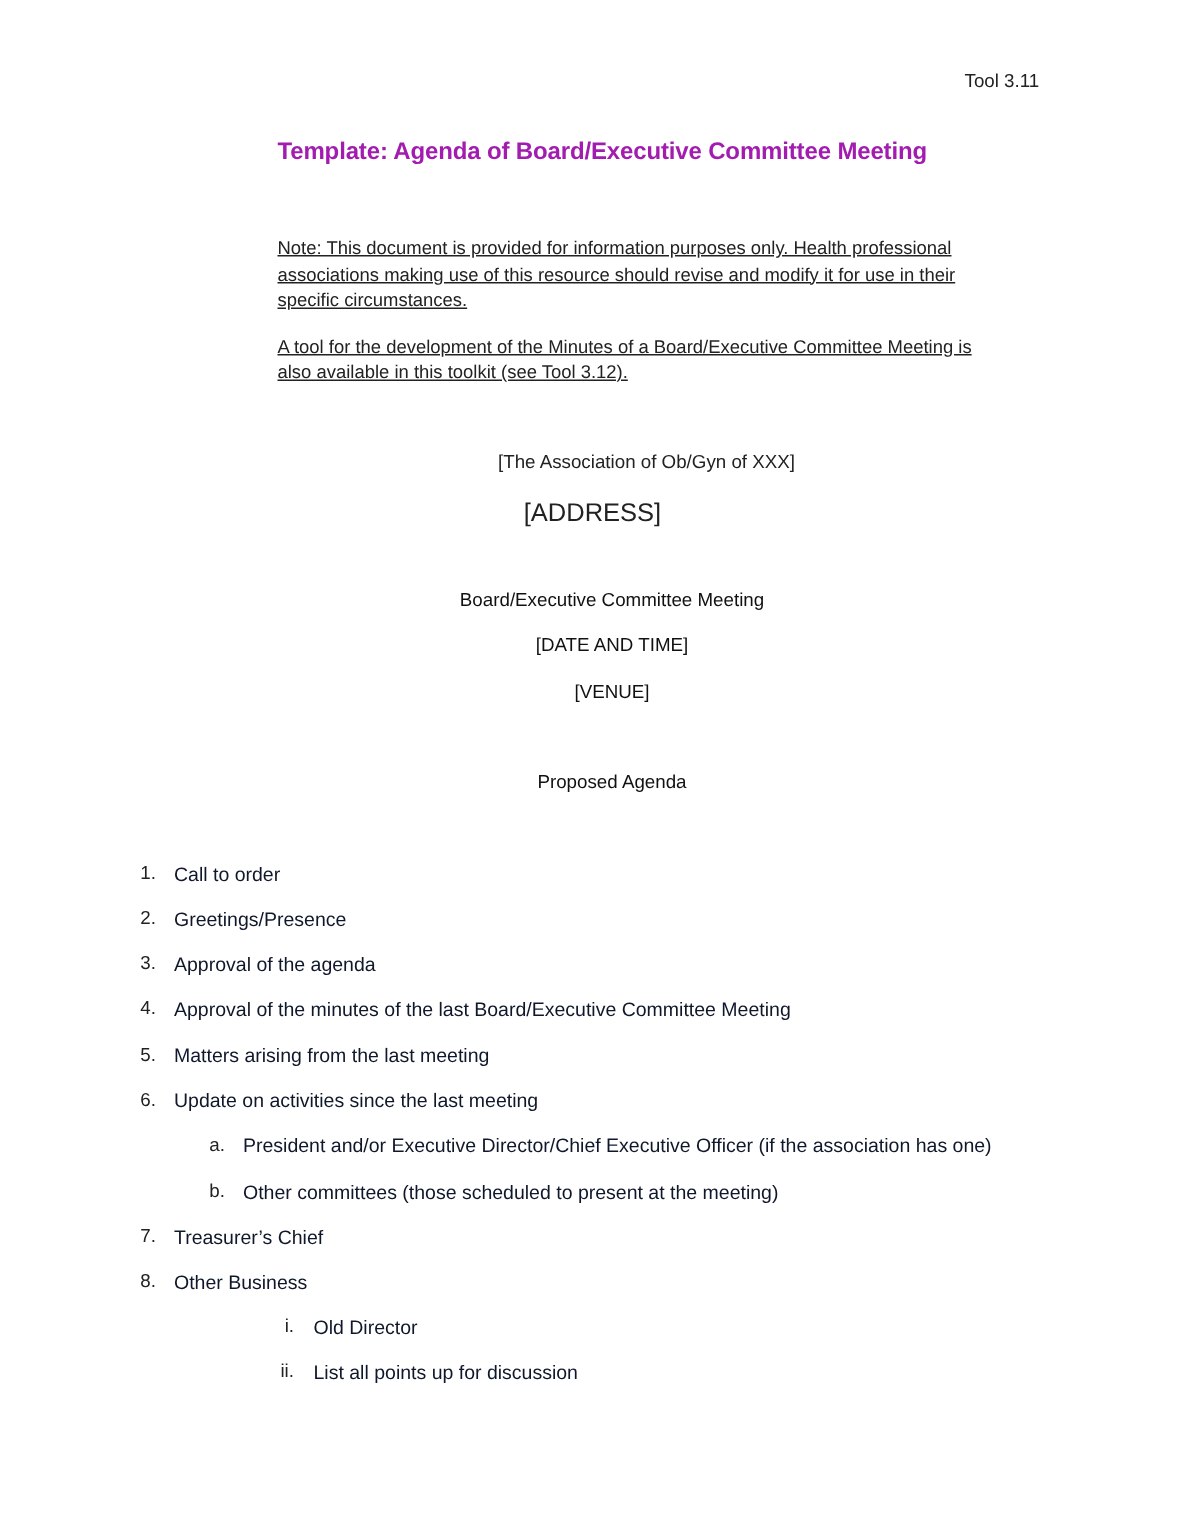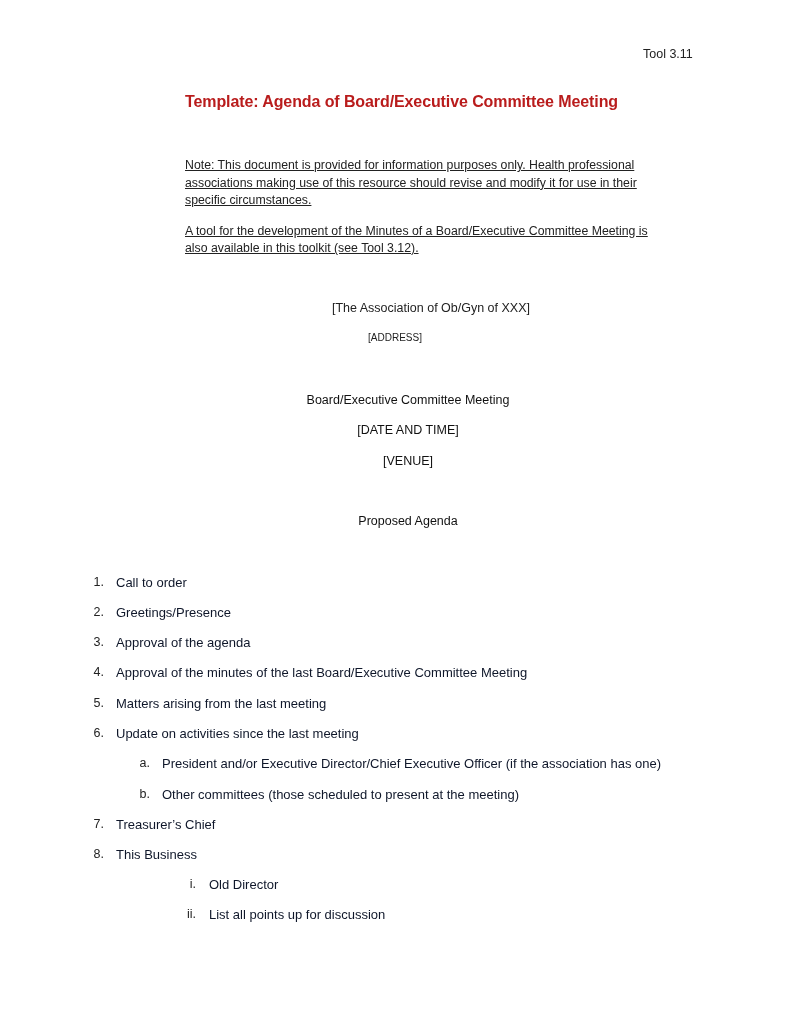--- a/index.html
+++ b/index.html
@@ -18,40 +18,40 @@
     .abs { position: absolute; white-space: nowrap; }
     .tool-label {
       left: 643px; top: 47px;
       font-size: 12.5px;
       color: #222;
     }
     .doc-title {
       left: 185px; top: 93px;
       font-size: 16px;
       font-weight: bold;
-      color: #b91c1c;
+      color: #a21caf;
       letter-spacing: -0.1px;
     }
     .note {
       left: 185px; top: 157px;
       width: 480px;
       font-size: 12.3px;
       line-height: 17.5px;
       white-space: normal;
       color: #222;
     }
     .note p { margin: 0 0 13px 0; text-decoration: underline; }
     .center {
       left: 0; width: 790px;
       text-align: center;
       font-size: 12.5px;
       color: #222;
     }
     .center.bold { font-weight: normal; color: #111; padding-left: 13px; }
-    .center.addr { font-size: 10px; }
+    .center.addr { font-size: 17px; }
     .agenda-num {
       font-size: 12.5px;
       color: #222;
       text-align: right;
       width: 20px;
     }
     .agenda-text {
       font-size: 13px;
       color: #0f172a;
     }
@@ -102,21 +102,21 @@
     <div class="abs agenda-num" style="left:130px; top:756px;">a.</div>
     <div class="abs agenda-text" style="left:162px; top:756px;">President and/or Executive Director/Chief Executive Officer (if the association has one)</div>
 
     <div class="abs agenda-num" style="left:130px; top:787px;">b.</div>
     <div class="abs agenda-text" style="left:162px; top:787px;">Other committees (those scheduled to present at the meeting)</div>
 
     <div class="abs agenda-num" style="left:84px; top:817px;">7.</div>
     <div class="abs agenda-text" style="left:116px; top:817px;">Treasurer’s Chief</div>
 
     <div class="abs agenda-num" style="left:84px; top:847px;">8.</div>
-    <div class="abs agenda-text" style="left:116px; top:847px;">This Business</div>
+    <div class="abs agenda-text" style="left:116px; top:847px;">Other Business</div>
 
     <div class="abs agenda-num" style="left:176px; top:877px;">i.</div>
     <div class="abs agenda-text" style="left:209px; top:877px;">Old Director</div>
 
     <div class="abs agenda-num" style="left:176px; top:907px;">ii.</div>
     <div class="abs agenda-text" style="left:209px; top:907px;">List all points up for discussion</div>
   </div>
 
 </div>
 

